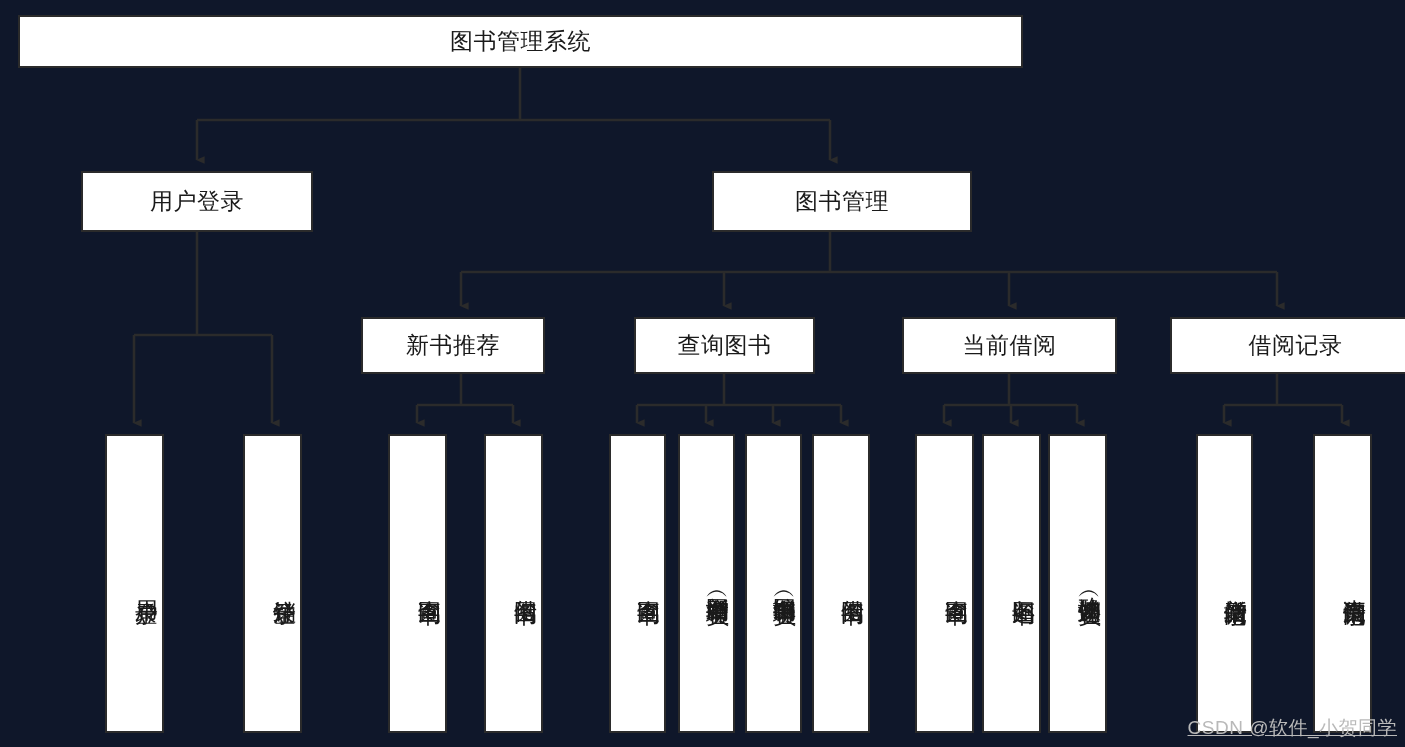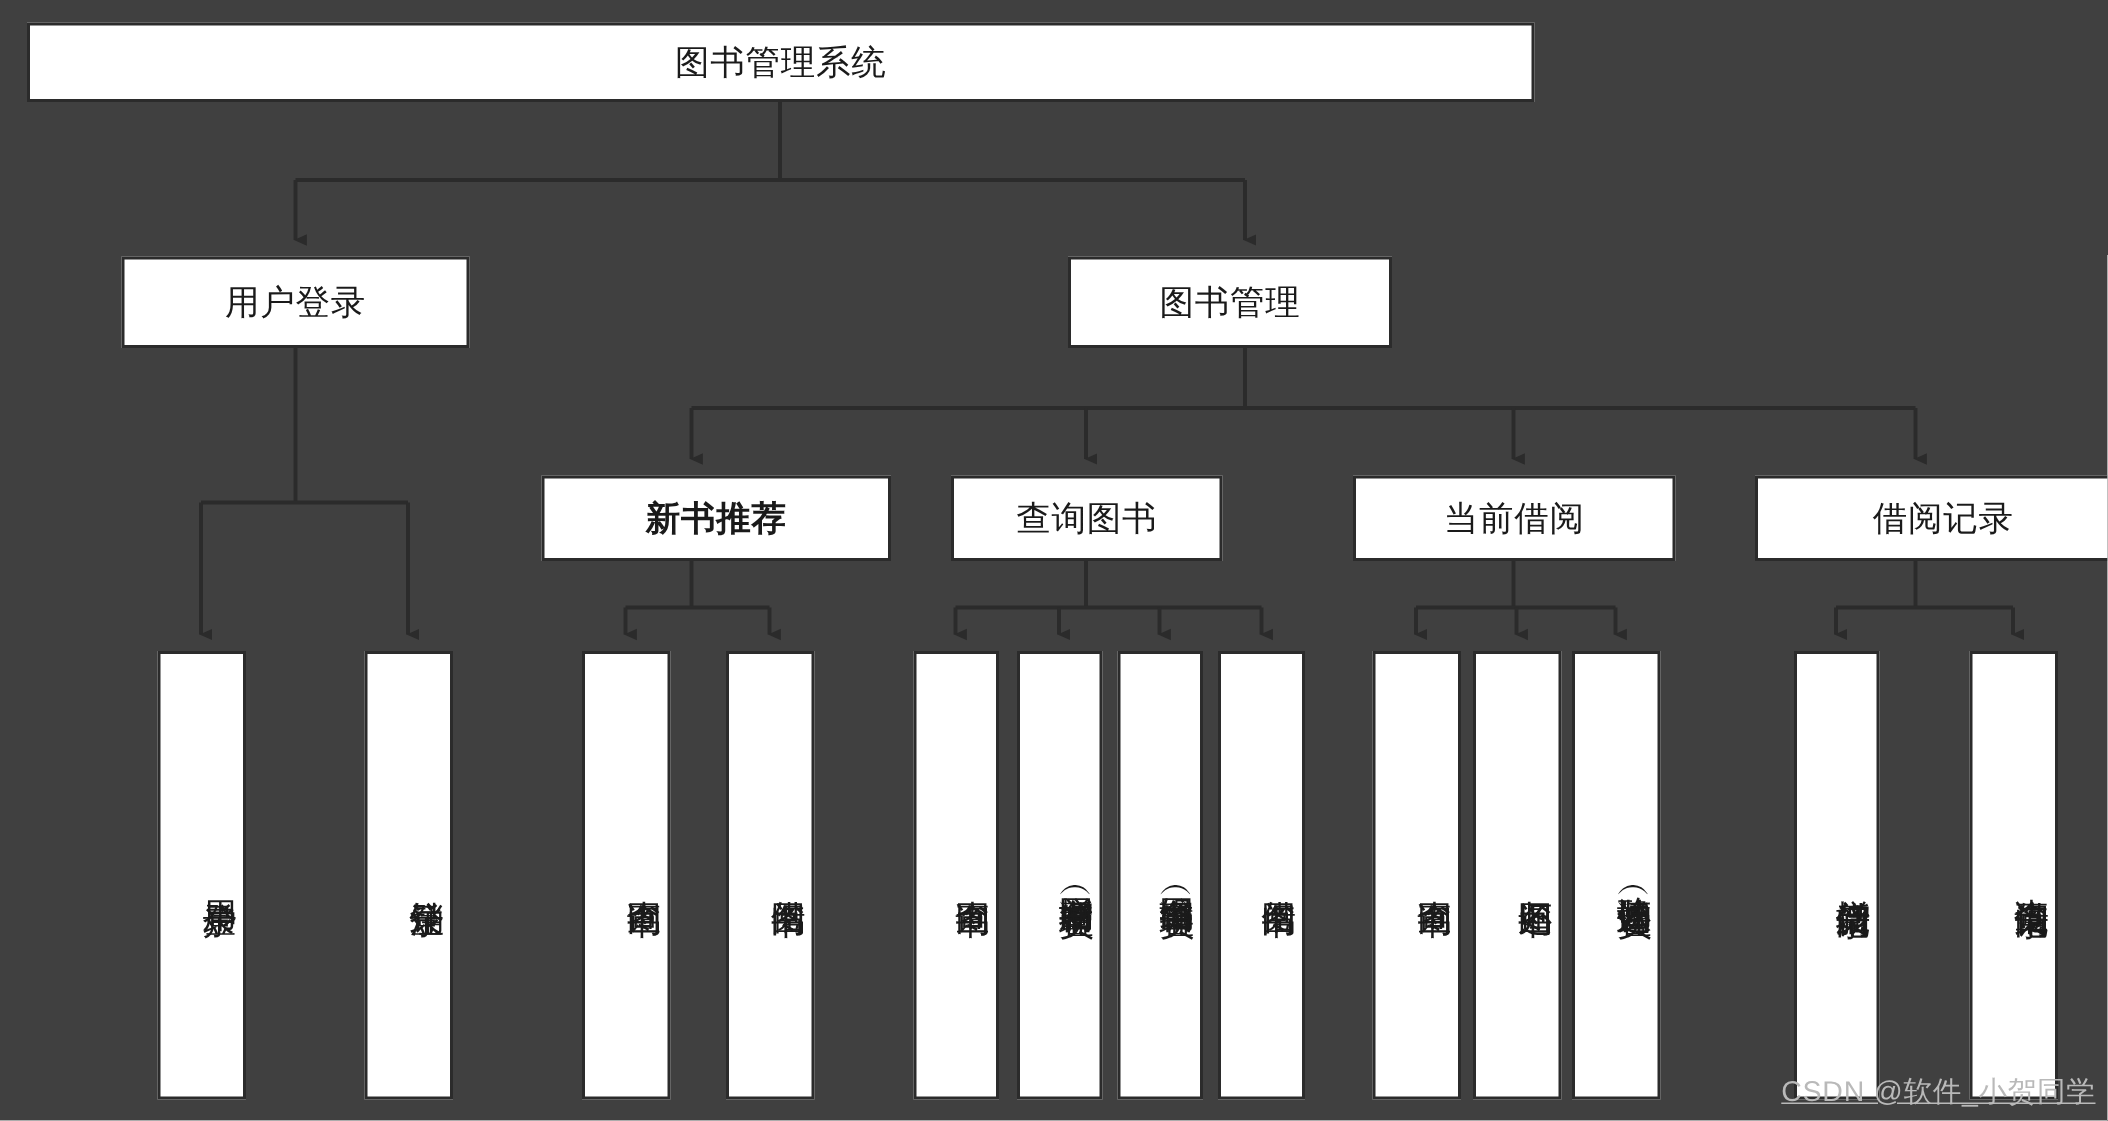--- a/index.html
+++ b/index.html
@@ -4,21 +4,21 @@
 <style>
   html, body {
     margin: 0;
     padding: 0;
     background: #ffffff;
   }
   #canvas {
     position: relative;
     width: 1405px;
     height: 747px;
-    background: #404040;
+    background: #0f172a;
     font-family: "Liberation Sans", "DejaVu Sans", sans-serif;
     overflow: hidden;
     text-align: center;
   }
   #edges {
     position: absolute;
     left: 0;
     top: 0;
     width: 1405px;
     height: 747px;
@@ -124,25 +124,25 @@
     </g>
   </svg>
 
   <div class="node h" style="left:18px; top:15px; width:1005px; height:53px;">
     <span class="label">图书管理系统</span>
   </div>
 
   <div class="node h" style="left:81px; top:171px; width:232px; height:61px;">
     <span class="label">用户登录</span>
   </div>
-  <div class="node h" style="left:712px; top:171px; width:216px; height:61px;">
+  <div class="node h" style="left:712px; top:171px; width:260px; height:61px;">
     <span class="label">图书管理</span>
   </div>
 
-  <div class="node h" style="left:361px; top:317px; width:233px; height:57px;font-weight:bold;">
+  <div class="node h" style="left:361px; top:317px; width:184px; height:57px;">
     <span class="label">新书推荐</span>
   </div>
   <div class="node h" style="left:634px; top:317px; width:181px; height:57px;">
     <span class="label">查询图书</span>
   </div>
   <div class="node h" style="left:902px; top:317px; width:215px; height:57px;">
     <span class="label">当前借阅</span>
   </div>
   <div class="node h" style="left:1170px; top:317px; width:251px; height:57px;">
     <span class="label">借阅记录</span>

